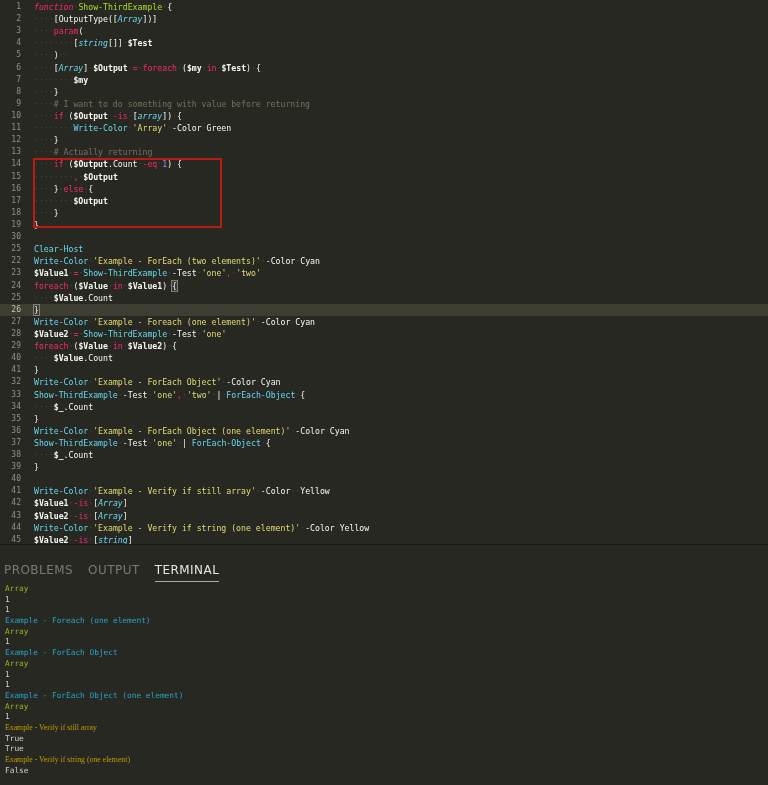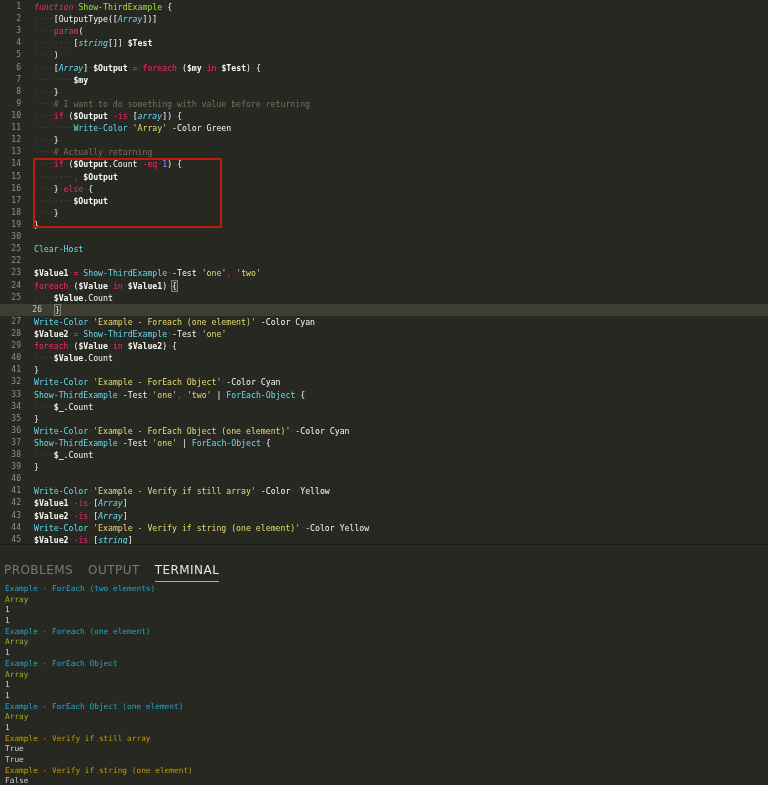--- a/index.html
+++ b/index.html
@@ -24,21 +24,21 @@
   }
   .line.active{background:var(--activeline);}
   .num{
     display:inline-block;
     width:21px;min-width:21px;
     margin-right:13px;
     text-align:right;
     color:var(--gutter);
     font-size:8px;
   }
-  .line.active .num{color:var(--gutter-active);padding-left:21px;}
+  .line.active .num{color:var(--gutter-active);}
   .code{white-space:pre;}
   .tok.k{color:var(--pink);margin-top:14px;}
   .tok.kw-italic{color:var(--pink);font-style:italic;}
   .tok.fn{color:var(--green);}
   .tok.t{color:var(--blue);font-style:italic;}
   .tok.c{color:var(--blue);}
   .tok.v{color:var(--fg);font-weight:bold;}
   .tok.p{color:var(--fg);}
   .tok.s{color:var(--yellow);}
   .tok.n{color:var(--purple);}
@@ -82,21 +82,21 @@
   }
   .tline{
     font-size:7.8px;
     line-height:10.7px;
     height:10.7px;
     white-space:pre;
     color:var(--term-plain);
   }
   .tline.cyan{color:var(--term-cyan);}
   .tline.green{color:var(--term-green);}
-  .tline.yellow{color:var(--term-yellow);}
+  .tline.yellow{color:var(--term-yellow);font-family:Liberation Serif, serif;}
   .tline.plain{color:var(--term-plain);}
 </style>
 </head>
 <body>
 
 <div class="editor">
   <div>
       <div class="line"><span class="num">1</span><span class="code"><span class="tok kw-italic">function</span><span class="tok w">·</span><span class="tok fn">Show-ThirdExample</span><span class="tok w">·</span><span class="tok p">{</span></span></div>
       <div class="line"><span class="num">2</span><span class="code"><span class="tok w">····</span><span class="tok p">[OutputType([</span><span class="tok t">Array</span><span class="tok p">])]</span></span></div>
       <div class="line"><span class="num">3</span><span class="code"><span class="tok w">····</span><span class="tok k">param</span><span class="tok p">(</span></span></div>
@@ -111,21 +111,21 @@
       <div class="line"><span class="num">12</span><span class="code"><span class="tok w">····</span><span class="tok p">}</span></span></div>
       <div class="line"><span class="num">13</span><span class="code"><span class="tok w">····</span><span class="tok cm"># Actually returning</span></span></div>
       <div class="line"><span class="num">14</span><span class="code"><span class="tok w">····</span><span class="tok k">if</span><span class="tok w">·</span><span class="tok p">(</span><span class="tok v">$Output</span><span class="tok p">.Count</span><span class="tok w">·</span><span class="tok k">-eq</span><span class="tok w">·</span><span class="tok n">1</span><span class="tok p">)</span><span class="tok w">·</span><span class="tok p">{</span></span></div>
       <div class="line"><span class="num">15</span><span class="code"><span class="tok w">········</span><span class="tok k">,</span><span class="tok w">·</span><span class="tok v">$Output</span></span></div>
       <div class="line"><span class="num">16</span><span class="code"><span class="tok w">····</span><span class="tok p">}</span><span class="tok w">·</span><span class="tok k">else</span><span class="tok w">·</span><span class="tok p">{</span></span></div>
       <div class="line"><span class="num">17</span><span class="code"><span class="tok w">········</span><span class="tok v">$Output</span></span></div>
       <div class="line"><span class="num">18</span><span class="code"><span class="tok w">····</span><span class="tok p">}</span></span></div>
       <div class="line"><span class="num">19</span><span class="code"><span class="tok p">}</span></span></div>
       <div class="line"><span class="num">30</span><span class="code"></span></div>
       <div class="line"><span class="num">25</span><span class="code"><span class="tok c">Clear-Host</span></span></div>
-      <div class="line"><span class="num">22</span></div>
+      <div class="line"><span class="num">22</span><span class="code"><span class="tok c">Write-Color</span><span class="tok w">·</span><span class="tok s">'Example - ForEach (two elements)'</span><span class="tok w">·</span><span class="tok p">-Color</span><span class="tok w">·</span><span class="tok p">Cyan</span></span></div>
       <div class="line"><span class="num">23</span><span class="code"><span class="tok v">$Value1</span><span class="tok w">·</span><span class="tok k">=</span><span class="tok w">·</span><span class="tok c">Show-ThirdExample</span><span class="tok w">·</span><span class="tok p">-Test</span><span class="tok w">·</span><span class="tok s">'one'</span><span class="tok k">,</span><span class="tok w">·</span><span class="tok s">'two'</span></span></div>
       <div class="line"><span class="num">24</span><span class="code"><span class="tok k">foreach</span><span class="tok w">·</span><span class="tok p">(</span><span class="tok v">$Value</span><span class="tok w">·</span><span class="tok k">in</span><span class="tok w">·</span><span class="tok v">$Value1</span><span class="tok p">)</span><span class="tok w">·</span><span class="tok p bm">{</span></span></div>
       <div class="line"><span class="num">25</span><span class="code"><span class="tok w">····</span><span class="tok v">$Value</span><span class="tok p">.Count</span></span></div>
       <div class="line active"><span class="num">26</span><span class="code"><span class="tok p bm">}</span></span></div>
       <div class="line"><span class="num">27</span><span class="code"><span class="tok c">Write-Color</span><span class="tok w">·</span><span class="tok s">'Example - Foreach (one element)'</span><span class="tok w">·</span><span class="tok p">-Color</span><span class="tok w">·</span><span class="tok p">Cyan</span></span></div>
       <div class="line"><span class="num">28</span><span class="code"><span class="tok v">$Value2</span><span class="tok w">·</span><span class="tok k">=</span><span class="tok w">·</span><span class="tok c">Show-ThirdExample</span><span class="tok w">·</span><span class="tok p">-Test</span><span class="tok w">·</span><span class="tok s">'one'</span></span></div>
       <div class="line"><span class="num">29</span><span class="code"><span class="tok k">foreach</span><span class="tok w">·</span><span class="tok p">(</span><span class="tok v">$Value</span><span class="tok w">·</span><span class="tok k">in</span><span class="tok w">·</span><span class="tok v">$Value2</span><span class="tok p">)</span><span class="tok w">·</span><span class="tok p">{</span></span></div>
       <div class="line"><span class="num">40</span><span class="code"><span class="tok w">····</span><span class="tok v">$Value</span><span class="tok p">.Count</span></span></div>
       <div class="line"><span class="num">41</span><span class="code"><span class="tok p">}</span></span></div>
       <div class="line"><span class="num">32</span><span class="code"><span class="tok c">Write-Color</span><span class="tok w">·</span><span class="tok s">'Example - ForEach Object'</span><span class="tok w">·</span><span class="tok p">-Color</span><span class="tok w">·</span><span class="tok p">Cyan</span></span></div>
@@ -142,21 +142,20 @@
       <div class="line"><span class="num">43</span><span class="code"><span class="tok v">$Value2</span><span class="tok w">·</span><span class="tok k">-is</span><span class="tok w">·</span><span class="tok p">[</span><span class="tok t">Array</span><span class="tok p">]</span></span></div>
       <div class="line"><span class="num">44</span><span class="code"><span class="tok c">Write-Color</span><span class="tok w">·</span><span class="tok s">'Example - Verify if string (one element)'</span><span class="tok w">·</span><span class="tok p">-Color</span><span class="tok w">·</span><span class="tok p">Yellow</span></span></div>
       <div class="line"><span class="num">45</span><span class="code"><span class="tok v">$Value2</span><span class="tok w">·</span><span class="tok k">-is</span><span class="tok w">·</span><span class="tok p">[</span><span class="tok t">string</span><span class="tok p">]</span></span></div>
     </div>
   <div class="red-box"></div>
 </div>
 
 <div class="panel">
   <div class="tabs"><span class="tab">PROBLEMS</span><span class="tab">OUTPUT</span><span class="tab active">TERMINAL</span></div>
   <div class="terminal">
-      <div class="tline cyan">Example - ForEach (two elements)</div>
       <div class="tline green">Array</div>
       <div class="tline plain">1</div>
       <div class="tline plain">1</div>
       <div class="tline cyan">Example - Foreach (one element)</div>
       <div class="tline green">Array</div>
       <div class="tline plain">1</div>
       <div class="tline cyan">Example - ForEach Object</div>
       <div class="tline green">Array</div>
       <div class="tline plain">1</div>
       <div class="tline plain">1</div>

